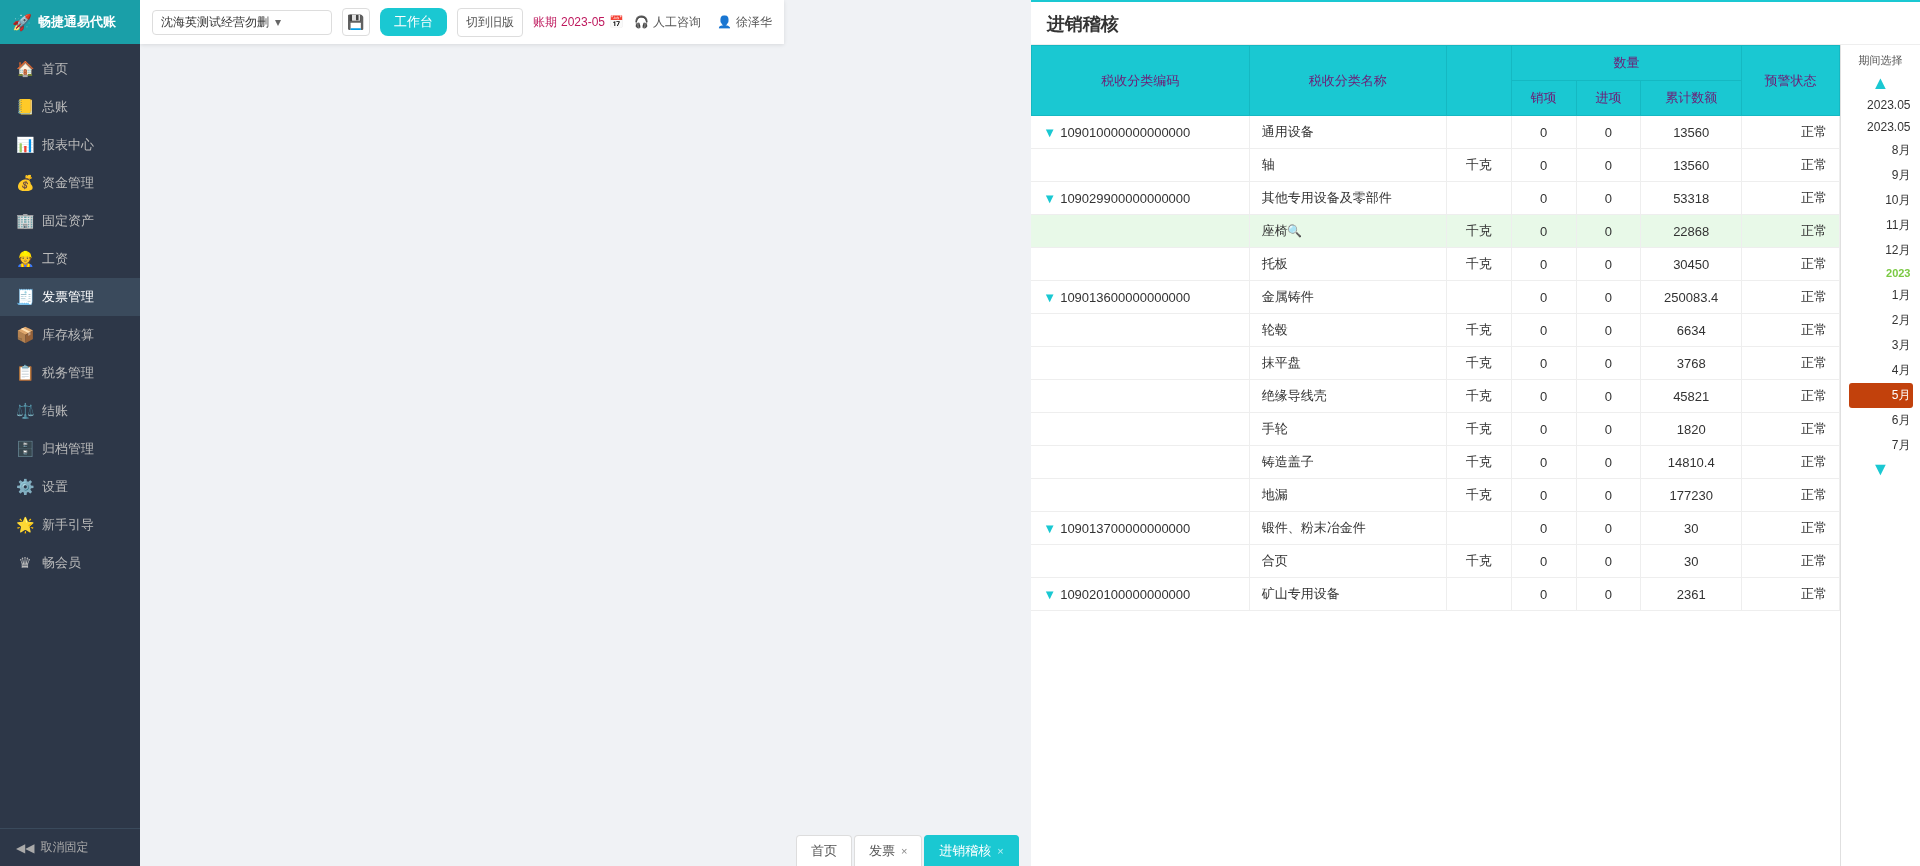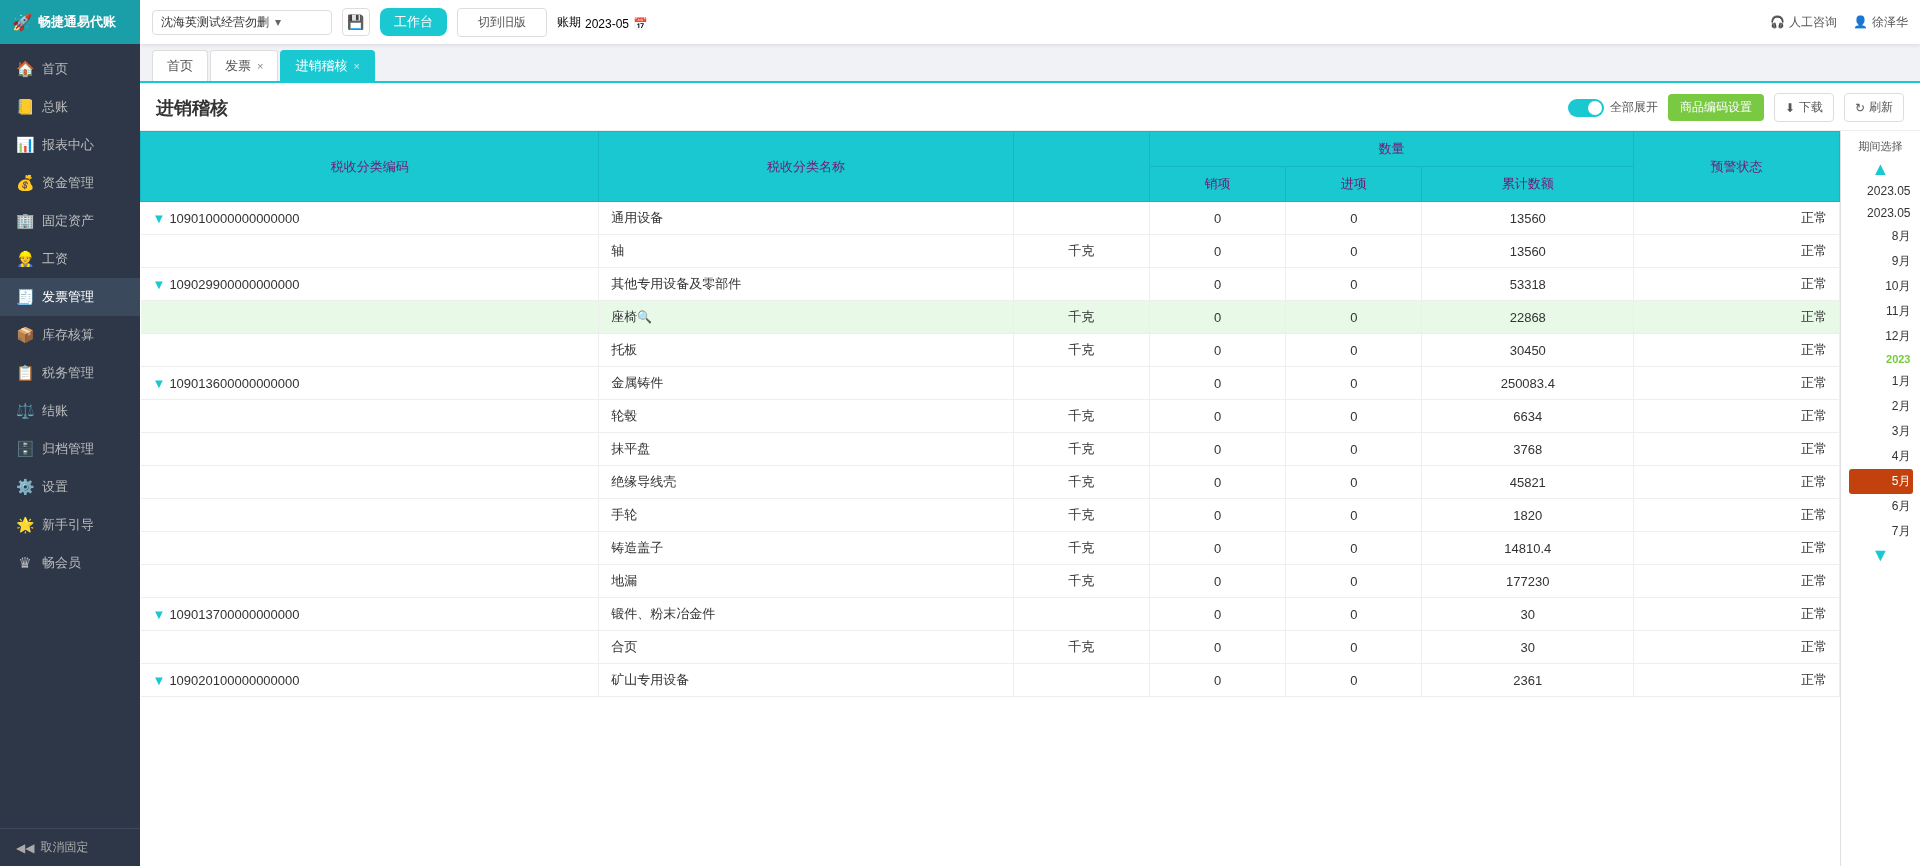--- a/index.html
+++ b/index.html
@@ -45,21 +45,21 @@
       color: #aaa;
       font-size: 12px;
       display: flex;
       align-items: center;
       gap: 6px;
       cursor: pointer;
       border-top: 1px solid #3a4a5c;
     }
 
     
-    .main { flex: 1; display: flex; flex-direction: column; overflow: hidden; }
+    .main { flex: 1; display: flex; flex-direction: row; overflow: hidden; }
 
     
     .topbar {
       background: white;
       height: 44px;
       display: flex;
       align-items: center;
       padding: 0 12px;
       gap: 10px;
       box-shadow: 0 1px 4px rgba(0,0,0,0.1);
@@ -92,30 +92,30 @@
       border: none;
       border-radius: 8px;
       padding: 5px 14px;
       font-size: 13px;
       cursor: pointer;
     }
     .topbar-oldver {
       border: 1px solid #ddd;
       background: white;
       border-radius: 4px;
-      padding: 5px 20px;
+      padding: 5px 8px;
       font-size: 12px;
       cursor: pointer;
       color: #555;
     }
     .topbar-period {
       font-size: 12px;
-      color: #000000;
-      display: flex;
-      align-items: flex-end;
+      color: #be185d;
+      display: flex;
+      align-items: center;
       gap: 4px;
     }
     .topbar-right {
       margin-left: auto;
       display: flex;
       align-items: center;
       gap: 16px;
     }
     .topbar-service { font-size: 12px; color: #555; display: flex; align-items: center; gap: 4px; cursor: pointer; }
     .topbar-user { font-size: 12px; color: #555; display: flex; align-items: center; gap: 4px; cursor: pointer; }
@@ -409,35 +409,20 @@
     </div>
     <div class="tab active">
       <span>进销稽核</span>
       <span class="close-x">×</span>
     </div>
   </div>
 
   <div class="page-area">
     <div class="page-header">
       <div class="page-title">进销稽核</div>
-      <div class="page-actions">
-        <div class="toggle-all">
-          <div class="toggle-switch"></div>
-          <span>全部展开</span>
-        </div>
-        <button class="btn-green">商品编码设置</button>
-        <button class="btn-outline">
-          <span>⬇</span>
-          <span>下载</span>
-        </button>
-        <button class="btn-outline">
-          <span>↻</span>
-          <span>刷新</span>
-        </button>
-      </div>
     </div>
 
     <div class="content-wrapper">
       <div class="table-container">
         <table>
           <thead>
             <tr>
               <th rowspan="2">税收分类编码</th>
               <th rowspan="2">税收分类名称</th>
               <th rowspan="2"></th>

